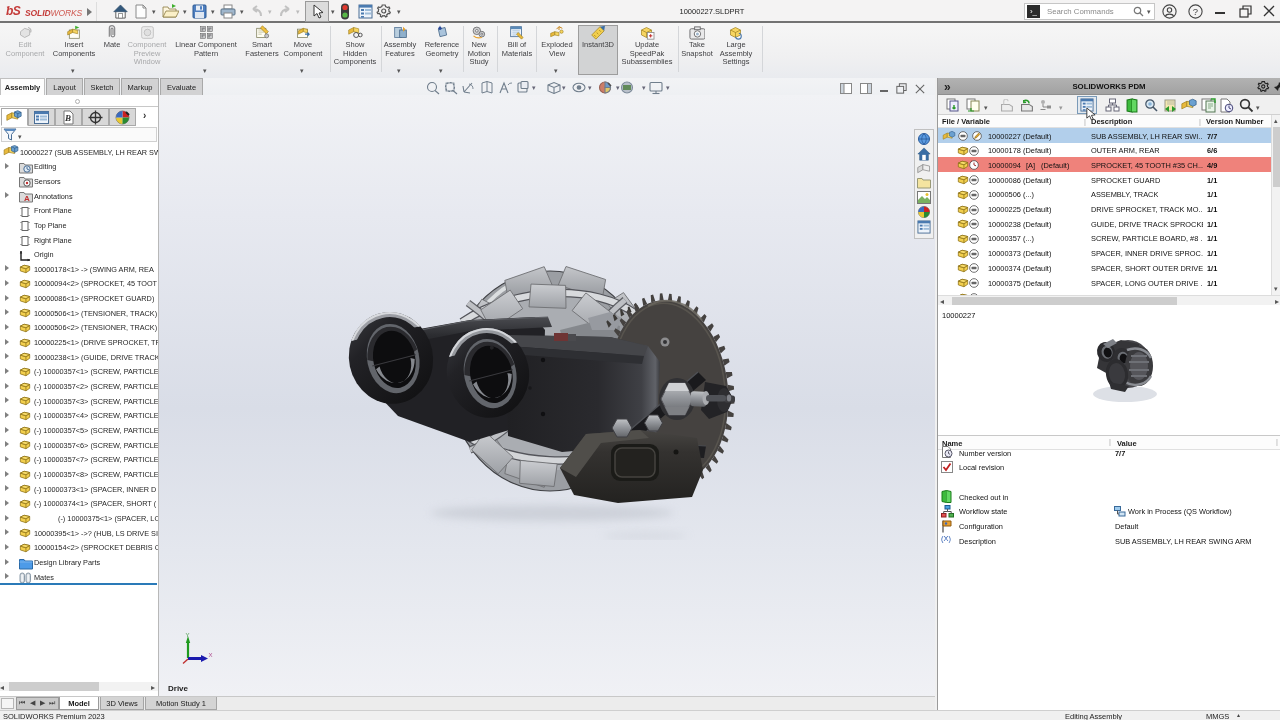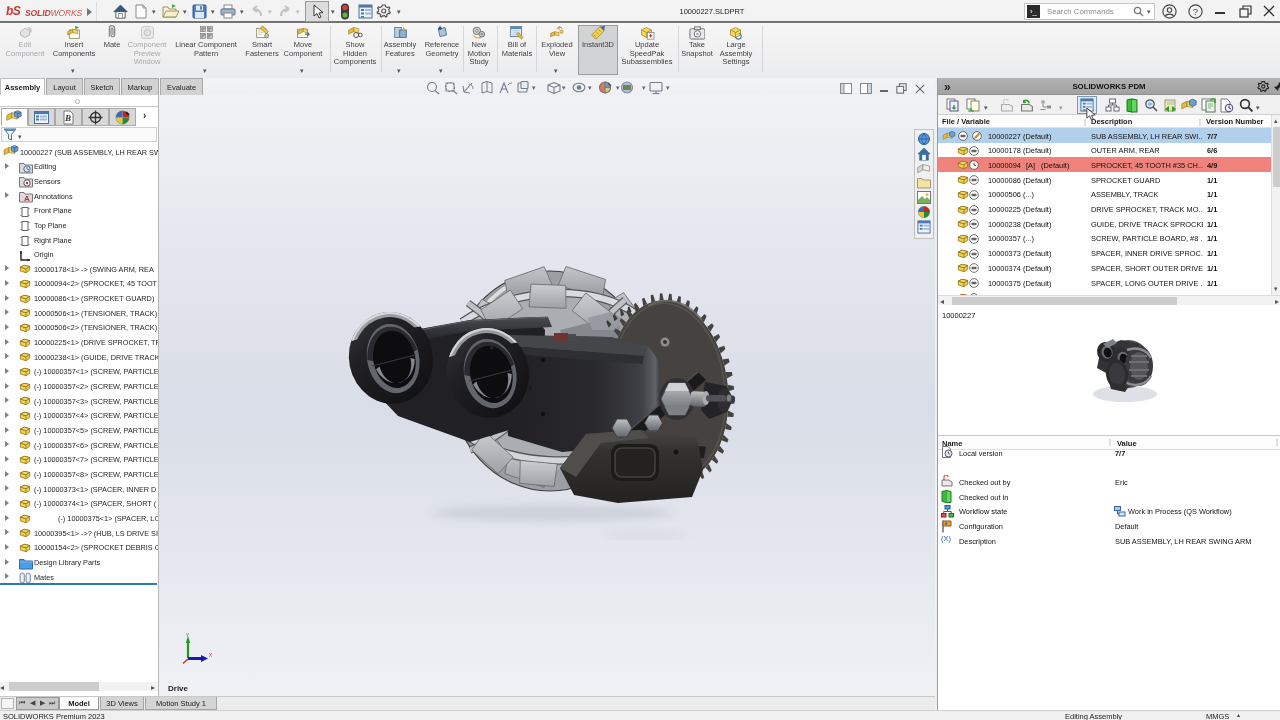--- a/index.html
+++ b/index.html
@@ -1234,30 +1234,29 @@
     <div style="position:absolute;left:171px;top:1px;color:#aaa;">|</div>
     <div class="phead" style="position:absolute;left:179px;top:3px;">Value</div>
     <div style="position:absolute;left:338px;top:1px;color:#aaa;">|</div>
   </div>
   <div style="position:absolute;left:0;top:367.0px;width:340px;height:15px;">
       <svg style="position:absolute;left:3px;top:1px;" width="12" height="12" viewBox="0 0 12 12">
         <path d="M1.5 0.5 L7 0.5 L9.5 3 L9.5 11.5 L1.5 11.5 Z" fill="#fff" stroke="#777"></path>
         <circle cx="7.5" cy="7.5" r="3.5" fill="#e8e8f4" stroke="#556"></circle>
         <path d="M7.5 5.5 L7.5 7.5 L9 8.3" stroke="#556" fill="none"></path>
       </svg>
-      <div style="position:absolute;left:21px;top:3.5px;font-size:7.4px;color:#111;">Local version</div>
+      <div style="position:absolute;left:21px;top:3.5px;font-size:7.4px;color:#111;">Number version</div>
       <div style="position:absolute;left:177px;top:3.5px;font-size:7.4px;color:#111;font-weight:bold;white-space:nowrap;">7/7</div>
     </div>
-  <div style="position:absolute;left:0;top:396.4px;width:340px;height:15px;">
-      <svg style="position:absolute;left:3px;top:1px;" width="13" height="12" viewBox="0 0 13 12">
-        <path d="M1 5 L8 5 L11 7 L11 11 L1 11 Z" fill="#e8e8e8" stroke="#777"></path>
-        <path d="M3 5 L3 2 a2 2 0 0 1 4 0" fill="none" stroke="#c05050" stroke-width="1.2"></path>
-      </svg>
-      <div style="position:absolute;left:21px;top:3.5px;font-size:7.4px;color:#111;">Checked out by</div>
-      <div style="position:absolute;left:177px;top:3.5px;font-size:7.4px;color:#111;white-space:nowrap;">Eric</div>
+  <div style="position:absolute;left:0;top:381.7px;width:340px;height:15px;">
+      <svg style="position:absolute;left:3px;top:1px;" width="12" height="12" viewBox="0 0 12 12">
+        <rect x="0.5" y="0.5" width="11" height="11" fill="#fff" stroke="#888"></rect>
+        <path d="M2.5 6 L5 9 L9.5 2.5" stroke="#c02020" stroke-width="1.8" fill="none"></path>
+      </svg>
+      <div style="position:absolute;left:21px;top:3.5px;font-size:7.4px;color:#111;">Local revision</div>
     </div>
   <div style="position:absolute;left:0;top:411.1px;width:340px;height:15px;">
       <svg style="position:absolute;left:3px;top:1px;" width="11" height="13" viewBox="0 0 11 13">
         <path d="M1 1.5 L5.5 0.5 L5.5 12.5 L1 11.5 Z" fill="#3dbb3d" stroke="#1a7a1a"></path>
         <path d="M5.5 0.5 L10 1.5 L10 12.5 L5.5 12.5" fill="#62d862" stroke="#1a7a1a"></path>
       </svg>
       <div style="position:absolute;left:21px;top:3.5px;font-size:7.4px;color:#111;">Checked out in</div>
     </div>
   <div style="position:absolute;left:0;top:425.8px;width:340px;height:15px;">
       <svg style="position:absolute;left:3px;top:1px;" width="13" height="13" viewBox="0 0 13 13">

